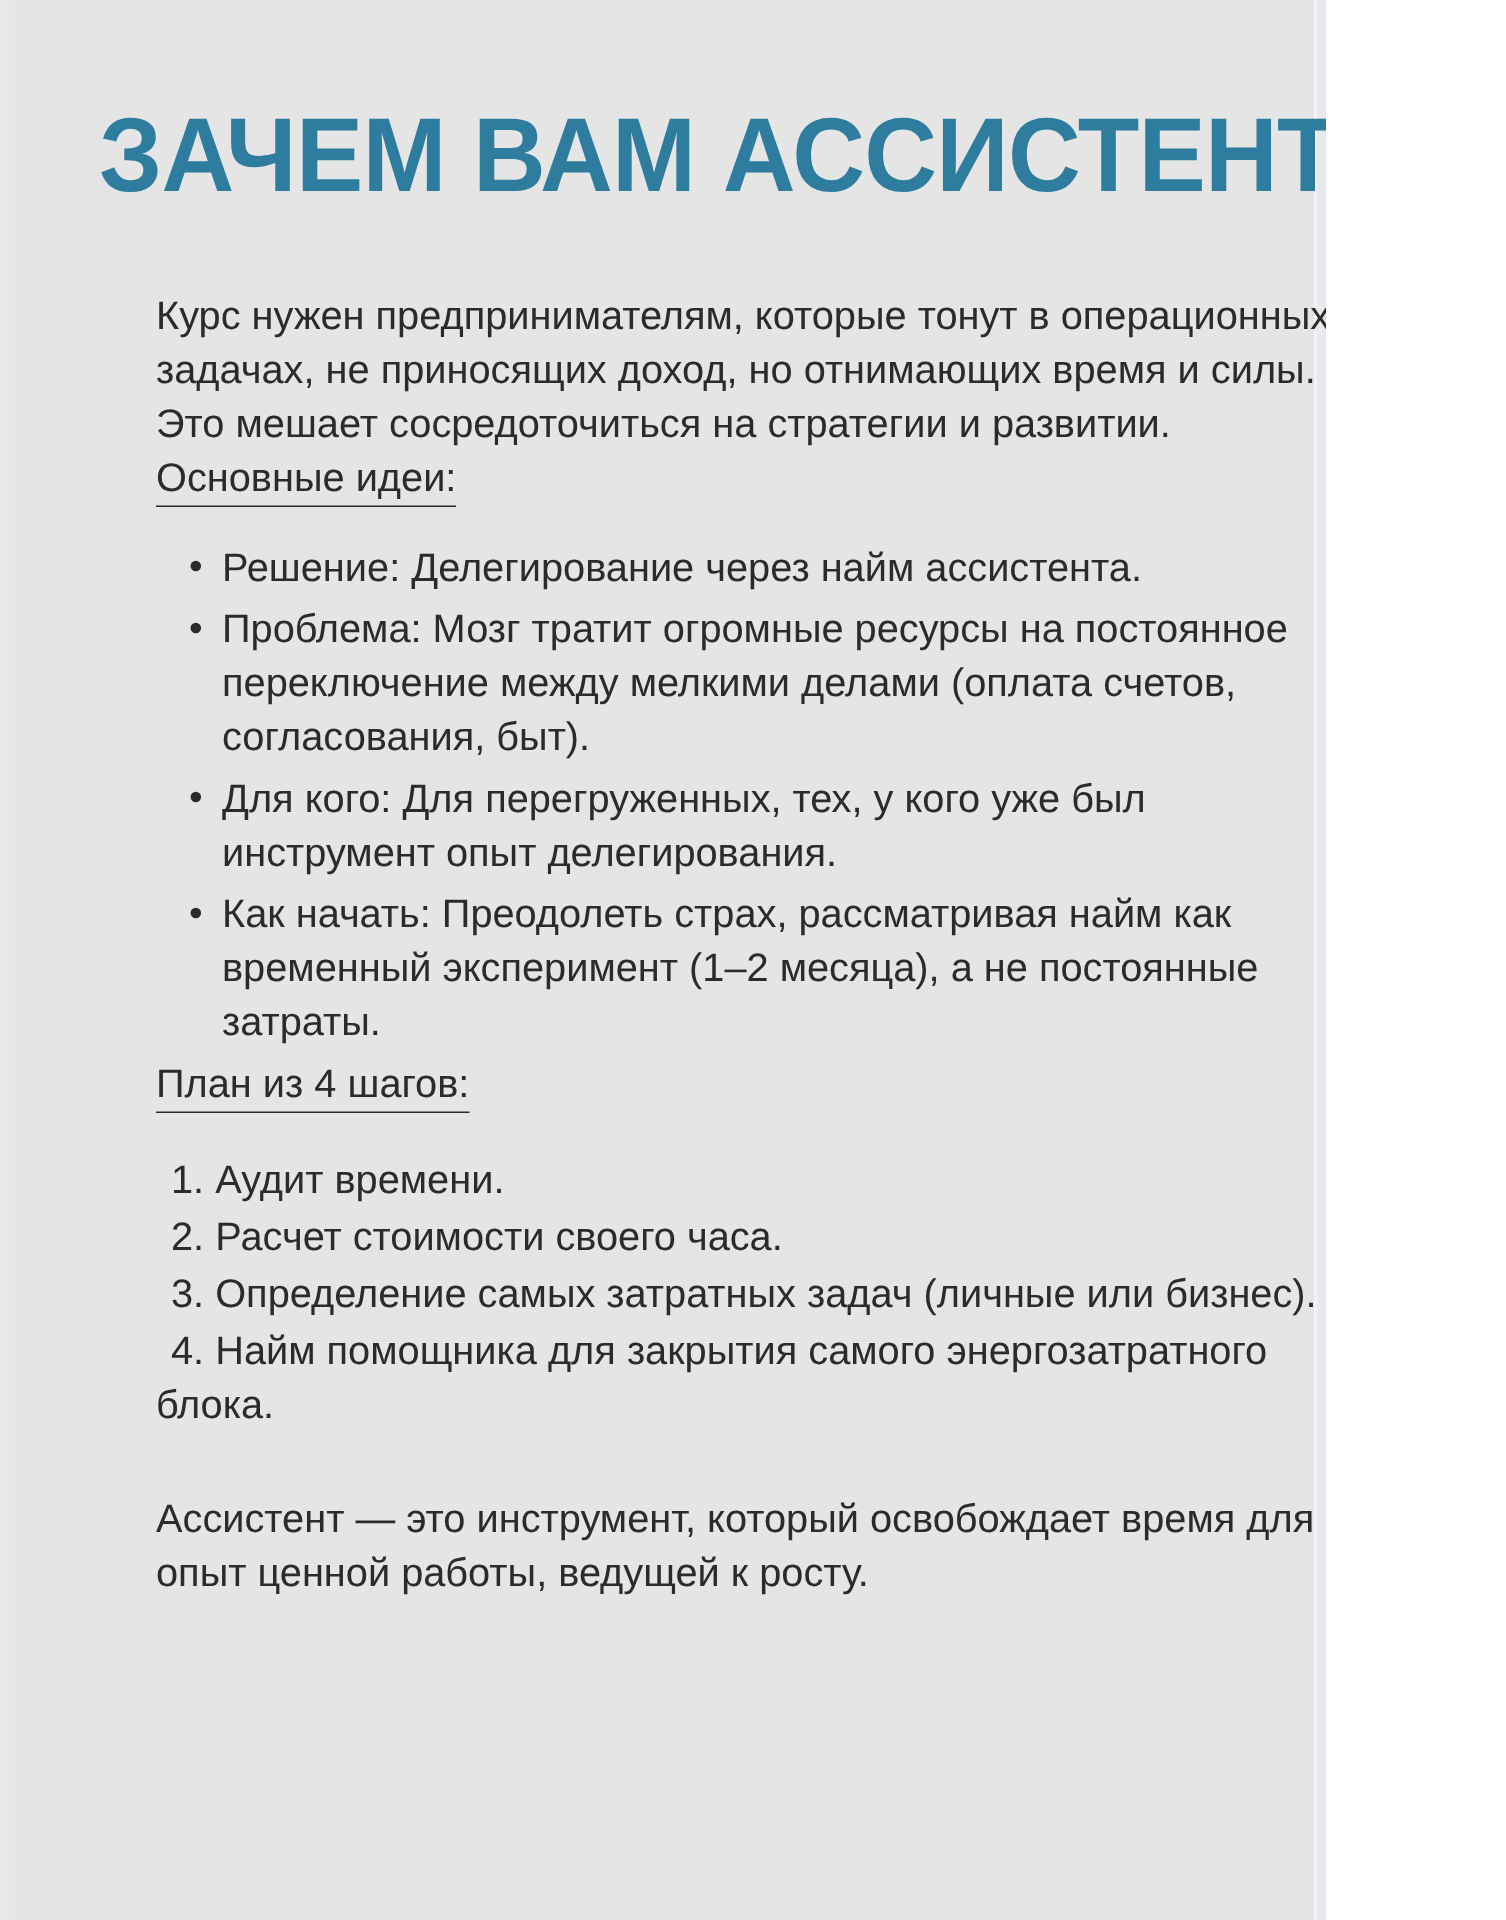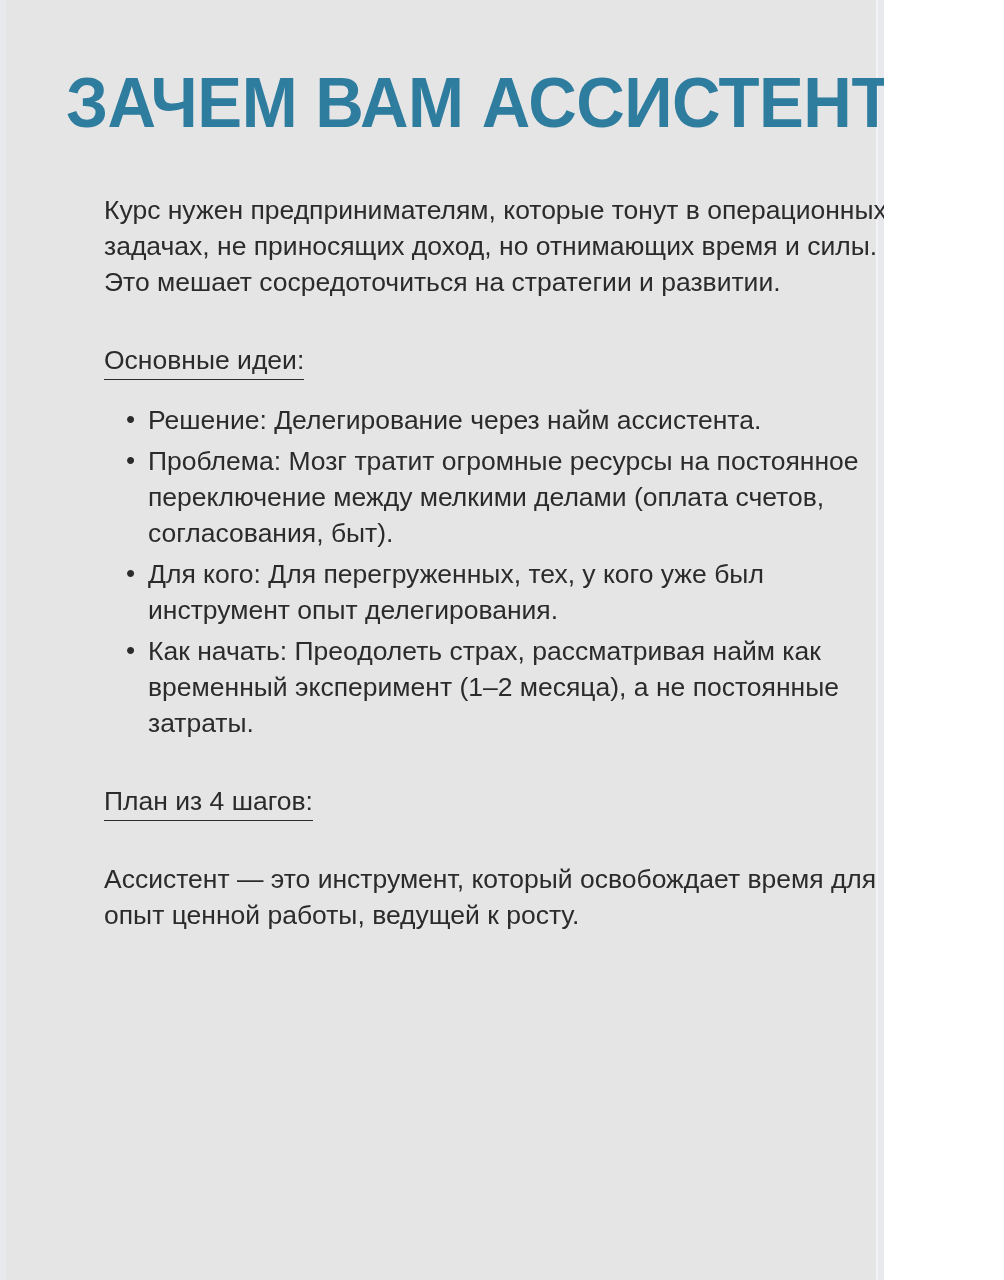--- a/index.html
+++ b/index.html
@@ -90,21 +90,21 @@
     margin: 0;
     font-size: 26.5px;
     line-height: 36px;
     color: #2b2b2b;
     font-weight: 400;
     display: inline-block;
     border-bottom: 1.5px solid #2b2b2b;
     padding-bottom: 1px;
   }
 
-  .head-wrap { margin-top: 42px; }
+  .head-wrap { }
 
   .bullets {
     margin: 22px 0 0 0;
     padding: 0;
     list-style: none;
     width: 790px;
   }
   .bullets li {
     position: relative;
     margin: 0 0 5px 0;
@@ -166,18 +166,24 @@
         <li>Решение: Делегирование через найм ассистента.</li>
         <li>Проблема: Мозг тратит огромные ресурсы на постоянное переключение между мелкими делами (оплата счетов, согласования, быт).</li>
         <li>Для кого: Для перегруженных, тех, у кого уже был инструмент опыт делегирования.</li>
         <li>Как начать: Преодолеть страх, рассматривая найм как временный эксперимент (1–2 месяца), а не постоянные затраты.</li>
       </ul>
 
       <div class="head-wrap">
         <span class="section-head">План из 4 шагов:</span>
       </div>
 
+      <div class="steps">
+        <p class="step-line">1. Аудит времени.</p>
+        <p class="step-line">2. Расчет стоимости своего часа.</p>
+        <p class="step-line">3. Определение самых затратных задач (личные или бизнес).</p>
+        <p class="step-line step-line-wrap">4. Найм помощника для закрытия самого энергозатратного блока.</p>
+      </div>
 
       <p class="para closing">Ассистент — это инструмент, который освобождает время для опыт ценной работы, ведущей к росту.</p>
 
     </div>
   </div>
 </div>
 
 </body></html>

